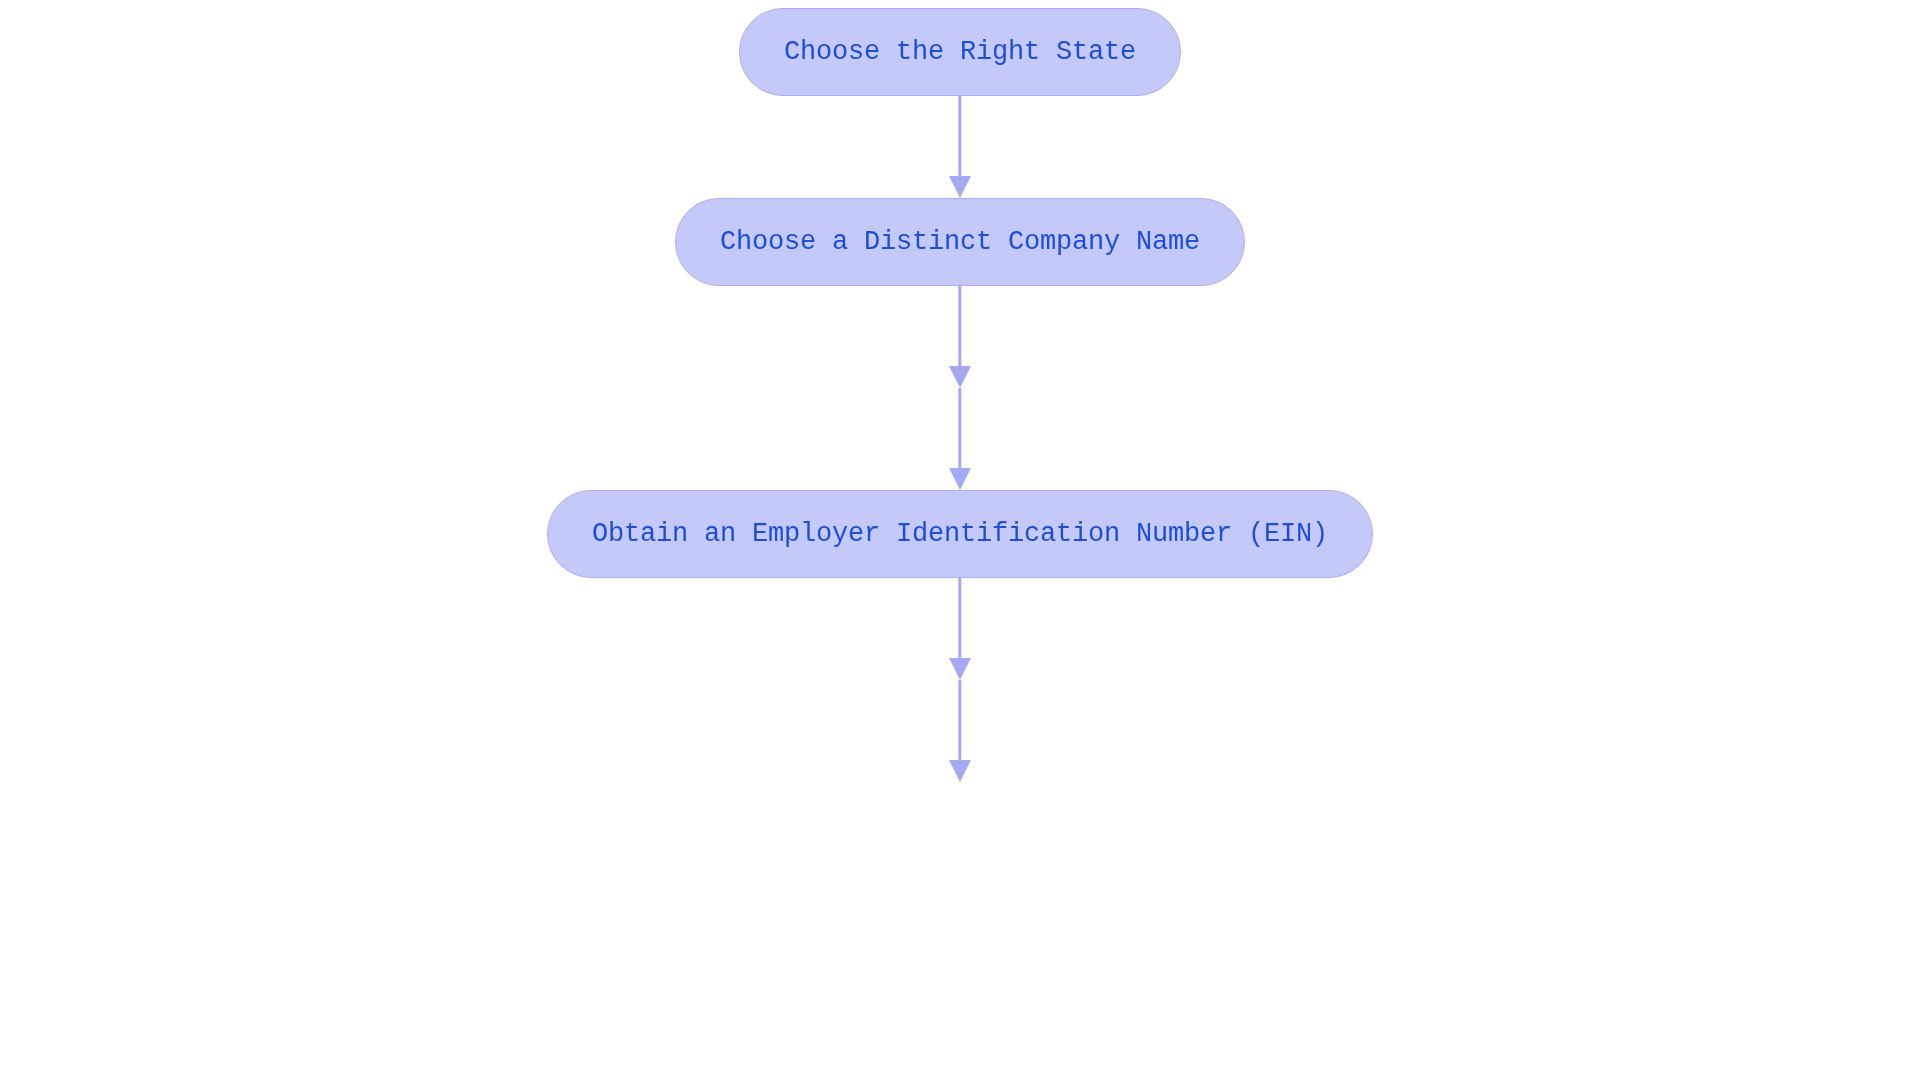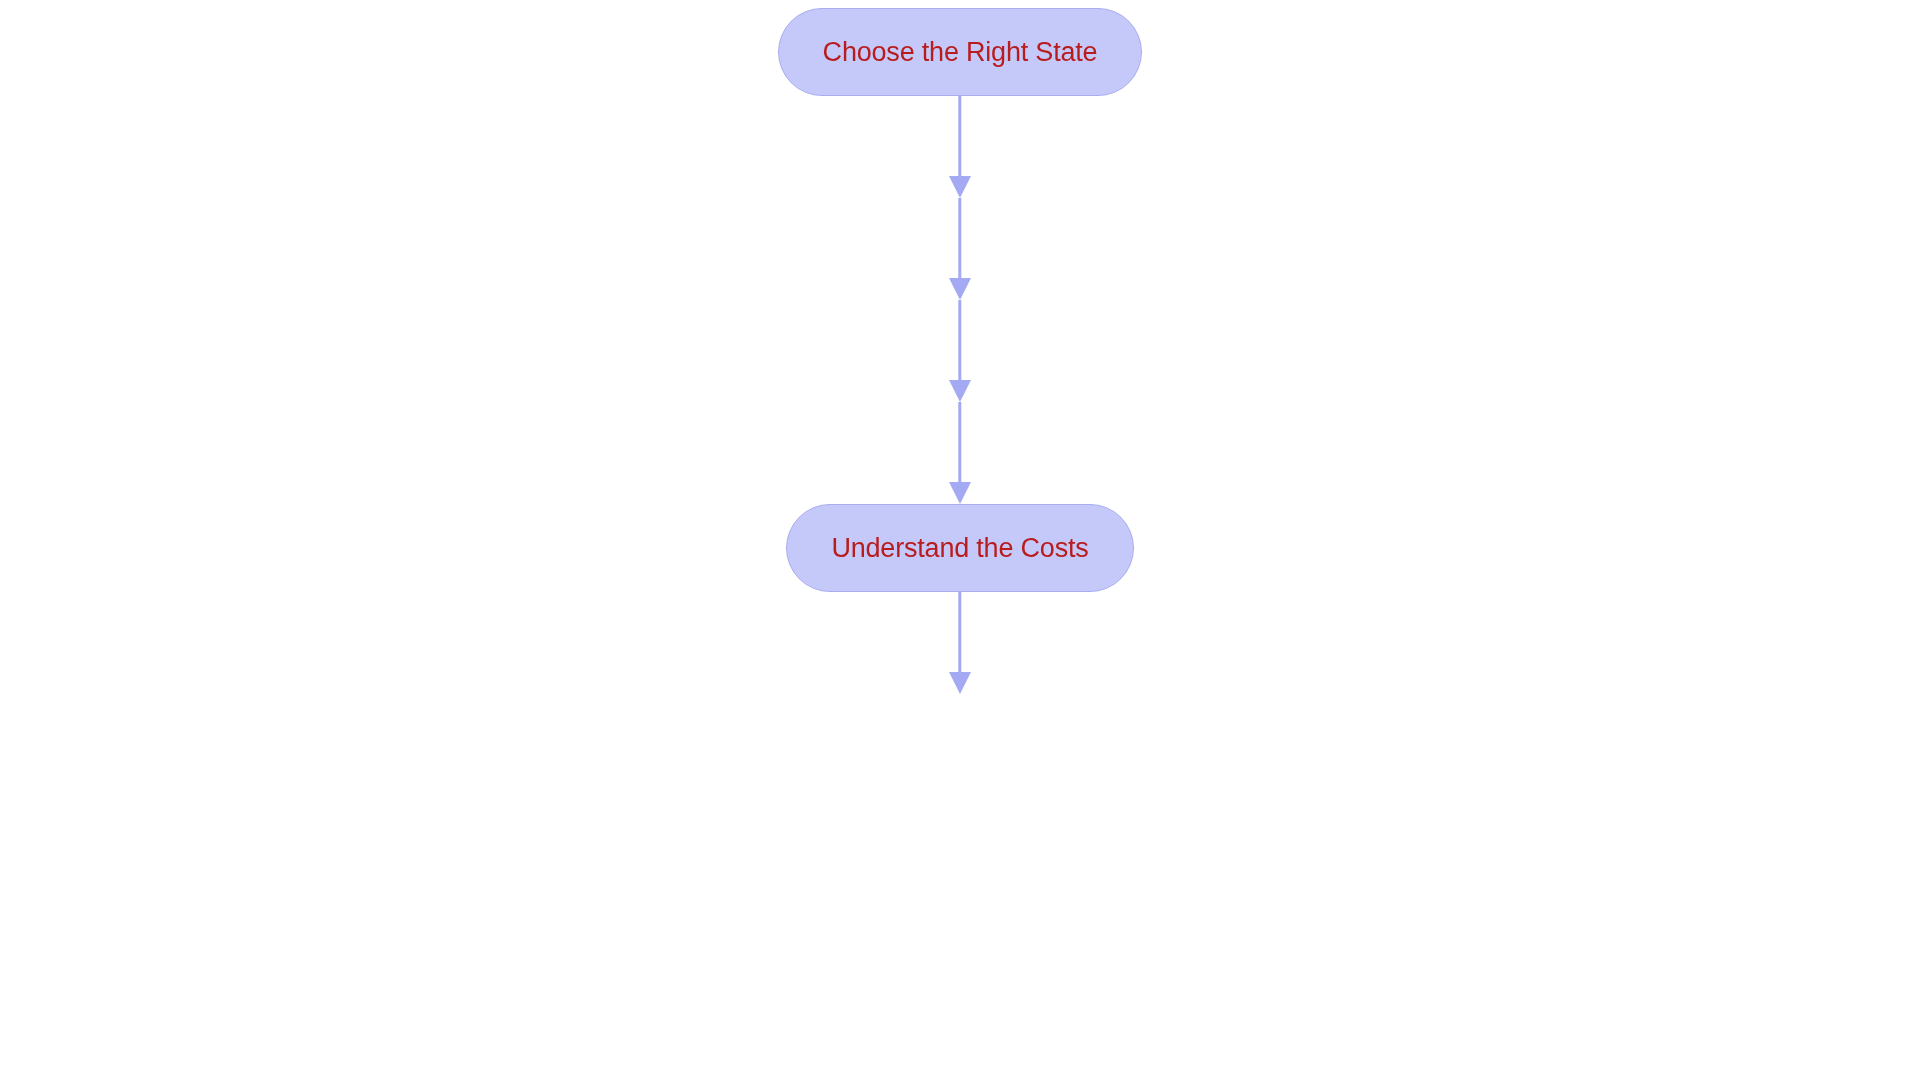--- a/index.html
+++ b/index.html
@@ -31,22 +31,22 @@
     display: flex;
     flex-direction: column;
     align-items: center;
   }
 
   .node {
     box-sizing: border-box;
     background: #c5c9fa;
     border: 1.6px solid #a9adee;
     border-radius: 999px;
-    color: #b91c1c;
-    font-family: Liberation Sans, sans-serif;
+    color: #1d4ed8;
+    font-family: Liberation Mono, monospace;
     font-size: 27px;
     font-weight: 400;
     letter-spacing: -0.2px;
     display: flex;
     align-items: center;
     justify-content: center;
     white-space: nowrap;
     padding: 0 44px;
     height: 88px;
     line-height: 88px;
@@ -92,42 +92,45 @@
 
     <div class="node-row">
       <div class="node">Choose the Right State</div>
     </div>
 
     <div class="connector">
       <div class="shaft"></div>
       <div class="head"></div>
     </div>
 
+    <div class="node-row">
+      <div class="node">Choose a Distinct Company Name</div>
+    </div>
+
+    <div class="connector">
+      <div class="shaft"></div>
+      <div class="head"></div>
+    </div>
+
+
+    <div class="connector">
+      <div class="shaft"></div>
+      <div class="head"></div>
+    </div>
+
+    <div class="node-row">
+      <div class="node">Obtain an Employer Identification Number (EIN)</div>
+    </div>
 
     <div class="connector">
       <div class="shaft"></div>
       <div class="head"></div>
     </div>
 
 
     <div class="connector">
       <div class="shaft"></div>
       <div class="head"></div>
     </div>
 
 
-    <div class="connector">
-      <div class="shaft"></div>
-      <div class="head"></div>
-    </div>
-
-    <div class="node-row">
-      <div class="node">Understand the Costs</div>
-    </div>
-
-    <div class="connector">
-      <div class="shaft"></div>
-      <div class="head"></div>
-    </div>
-
-
   </div>
 </div>
 
 </body></html>

